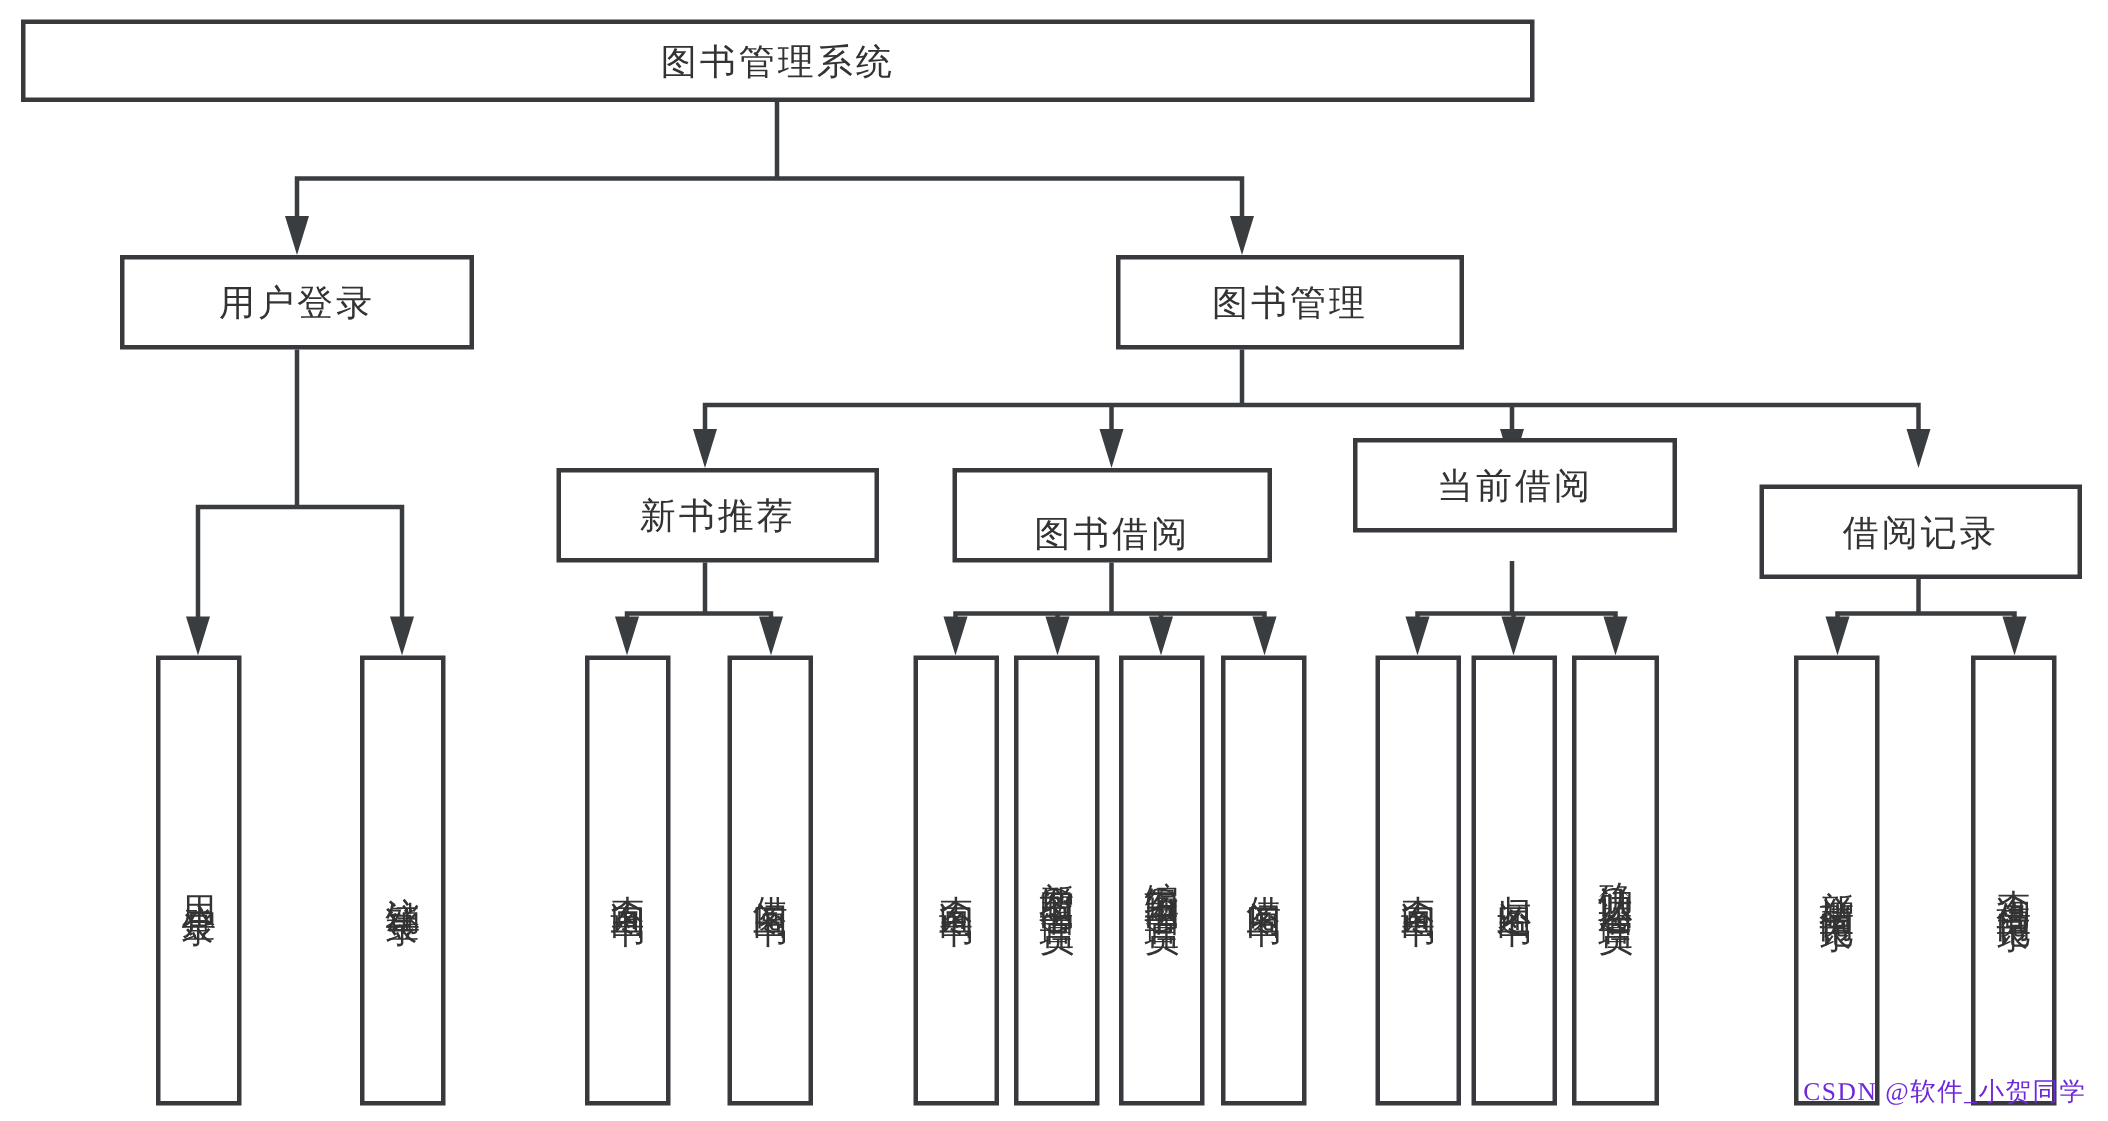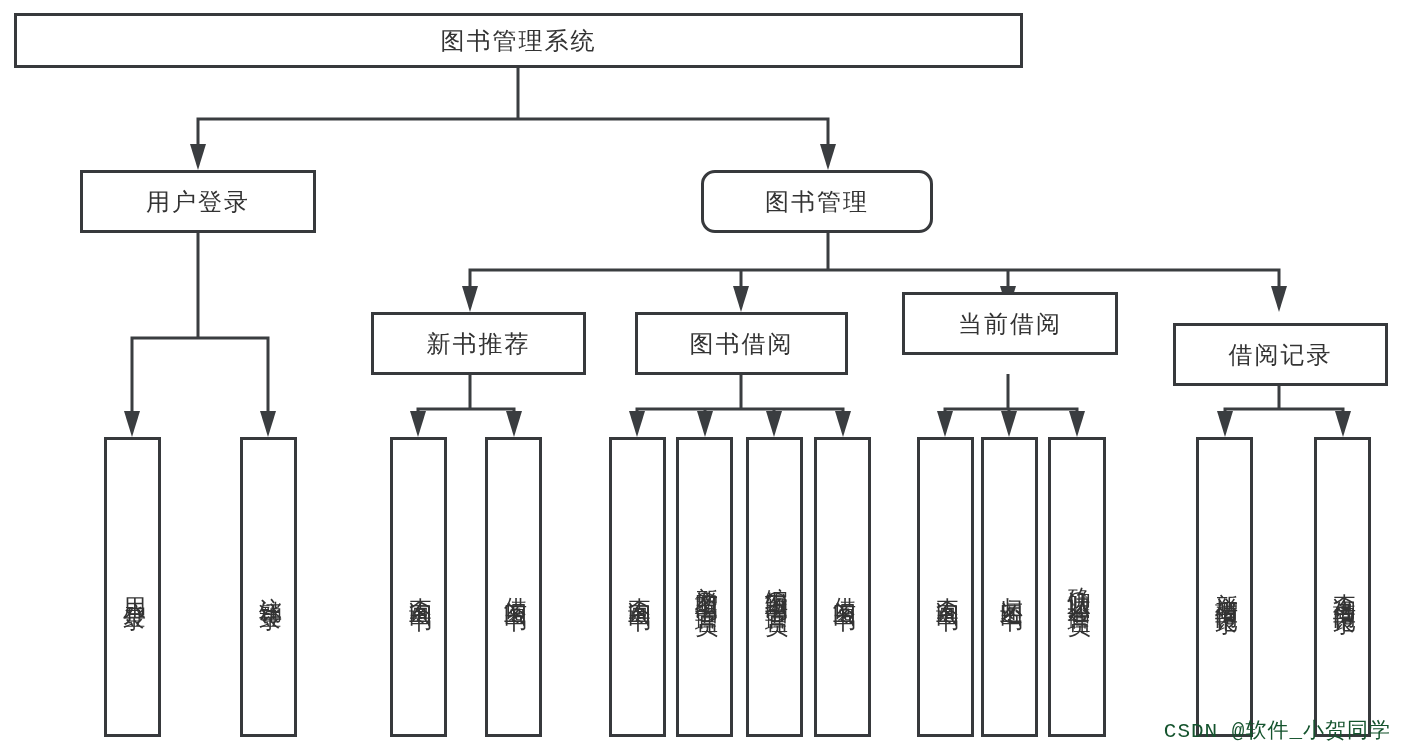--- a/index.html
+++ b/index.html
@@ -1,21 +1,21 @@
 <!DOCTYPE html>
 <html><head>
 <meta charset="utf-8">
 <style>
   html, body { margin: 0; padding: 0; background: #ffffff; }
   .canvas {
     position: relative;
     width: 1405px;
     height: 747px;
     background: #ffffff;
-    font-family: Liberation Mono, monospace;
+    font-family: Liberation Serif, serif;
     overflow: hidden;
   }
   .connector-layer {
     position: absolute;
     left: 0; top: 0;
     width: 1405px; height: 747px;
   }
   .node {
     position: absolute;
     background: #ffffff;
@@ -31,23 +31,23 @@
     writing-mode: vertical-lr;
     text-orientation: mixed;
     font-size: 23px;
     letter-spacing: 4px;
     line-height: 1;
   }
   .watermark {
     position: absolute;
     right: 14px;
     top: 716px;
-    font-size: 21px;
+    font-size: 17px;
     letter-spacing: 1px;
-    color: #14532d;
+    color: #6d28d9;
     z-index: 5;
     white-space: nowrap;
   }
 </style>
 </head>
 <body>
 
 <div class="canvas">
 
   <svg class="connector-layer" width="1405" height="747" viewBox="0 0 1405 747" xmlns="http://www.w3.org/2000/svg">
@@ -90,28 +90,28 @@
     </g>
   </svg>
 
   <div class="node h-node" style="left:14px; top:13px; width:1009px; height:55px;">
     <span>图书管理系统</span>
   </div>
 
   <div class="node h-node" style="left:80px; top:170px; width:236px; height:63px;">
     <span>用户登录</span>
   </div>
-  <div class="node h-node" style="left:701px; top:170px; width:232px; height:63px;border-radius:14px;">
+  <div class="node h-node" style="left:744px; top:170px; width:232px; height:63px;">
     <span>图书管理</span>
   </div>
 
   <div class="node h-node" style="left:371px; top:312px; width:215px; height:63px;">
     <span>新书推荐</span>
   </div>
-  <div class="node h-node" style="left:635px; top:312px; width:213px; height:63px;">
+  <div class="node h-node" style="left:635px; top:312px; width:213px; height:63px;align-items:flex-end;">
     <span>图书借阅</span>
   </div>
   <div class="node h-node" style="left:902px; top:292px; width:216px; height:63px;">
     <span>当前借阅</span>
   </div>
   <div class="node h-node" style="left:1173px; top:312px; width:215px; height:63px;margin-top:11px;">
     <span>借阅记录</span>
   </div>
 
   <div class="node v-node" style="left:104px; top:437px; width:57px; height:300px;">

